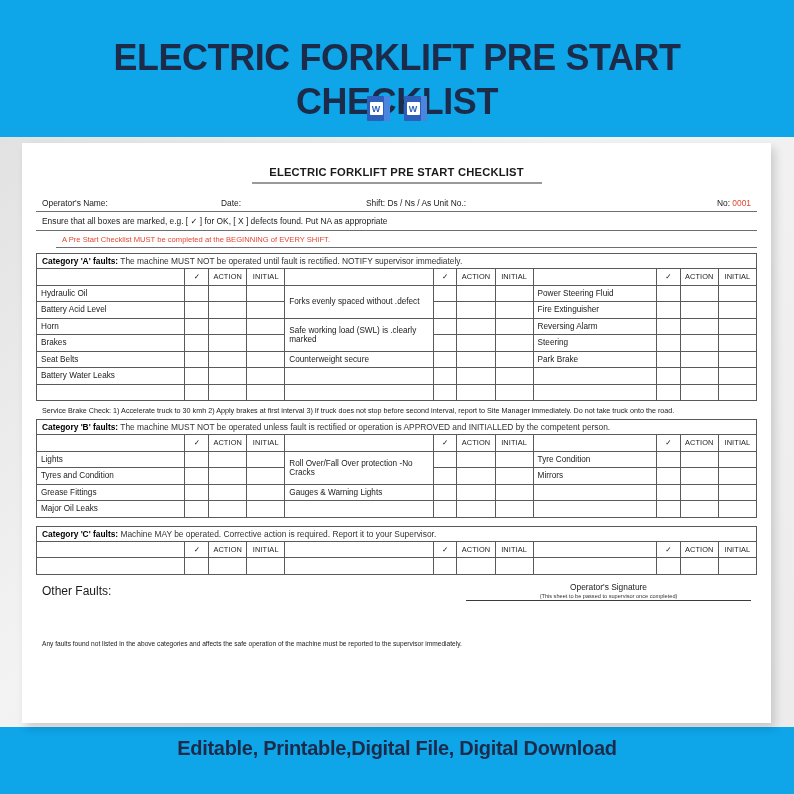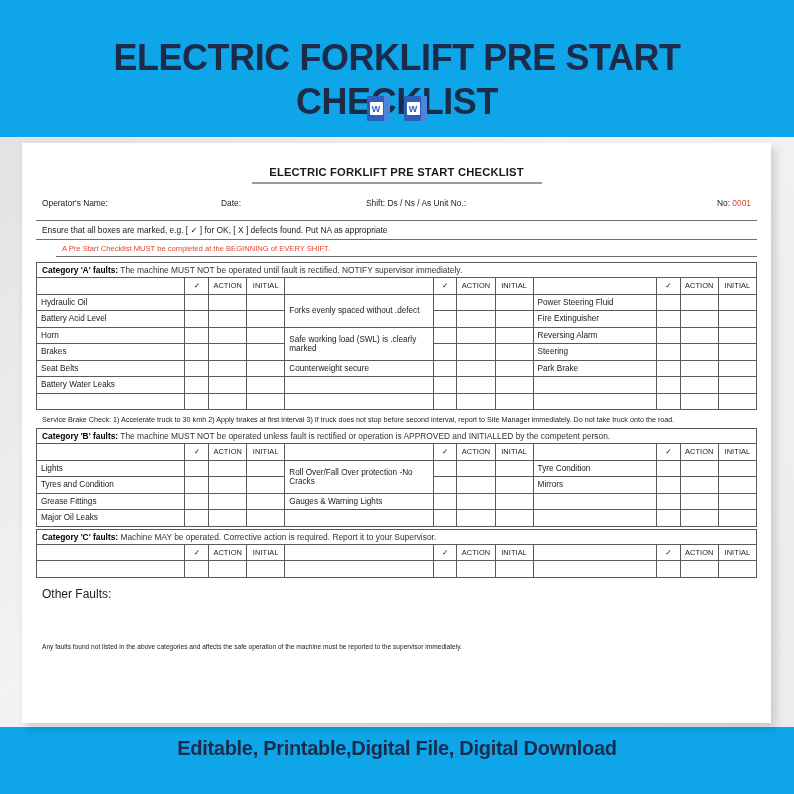--- a/index.html
+++ b/index.html
@@ -68,21 +68,21 @@
     margin-top:11px;
   }
   .doc-title-rule {
     width:290px; height:2px; background:#9a9a9a; margin:4px auto 0 auto;
   }
 
   
   .info-row {
     display:flex; align-items:flex-end;
     margin-top:14px;
-    padding-bottom:12px;
+    padding-bottom:3px;
     border-bottom:1px solid #6e6e6e;
     font-size:8.4px;
     color:#1a1a1a;
   }
   .info-op { width:185px; padding-left:6px;}
   .info-date { width:145px; }
   .info-shift { flex:1; }
   .info-no { text-align:right; padding-right:6px; }
   .red { color:#e2452f; }
 
@@ -418,21 +418,21 @@
             <td></td>
             <td></td>
         <td class="item"></td>
         <td></td>
             <td></td>
             <td></td>
       </tr>
     </tbody>
       </table>
 
-    <table class="grid" style="margin-top:2px;border-radius:27px;">
+    <table class="grid" style="margin-top:8px;border-radius:27px;">
       <colgroup>
         <col style="width:22.6%">
           <col style="width:3.6%">
           <col style="width:5.8%">
           <col style="width:5.8%">
         <col style="width:22.6%">
           <col style="width:3.6%">
           <col style="width:5.8%">
           <col style="width:5.8%">
         <col style="width:18.8%">
@@ -473,20 +473,25 @@
         <td class="item"></td>
         <td></td>
             <td></td>
             <td></td>
       </tr>
     </tbody>
       </table>
 
     <div class="bottom-wrap">
       <div class="other-faults">Other Faults:</div>
+      <div class="sig-block">
+        <div class="sig-title">Operator's Signature</div>
+        <div class="sig-sub">(This sheet to be passed to supervisor once completed)</div>
+        <div class="sig-line"></div>
+      </div>
       <div class="foot-note">Any faults found not listed in the above categories and affects the safe operation of the machine must be reported to the supervisor immediately.</div>
     </div>
 
   </div>
 
   <div class="bottom-caption">Editable, Printable,Digital File, Digital Download</div>
 
 </div>
 
 </body></html>

